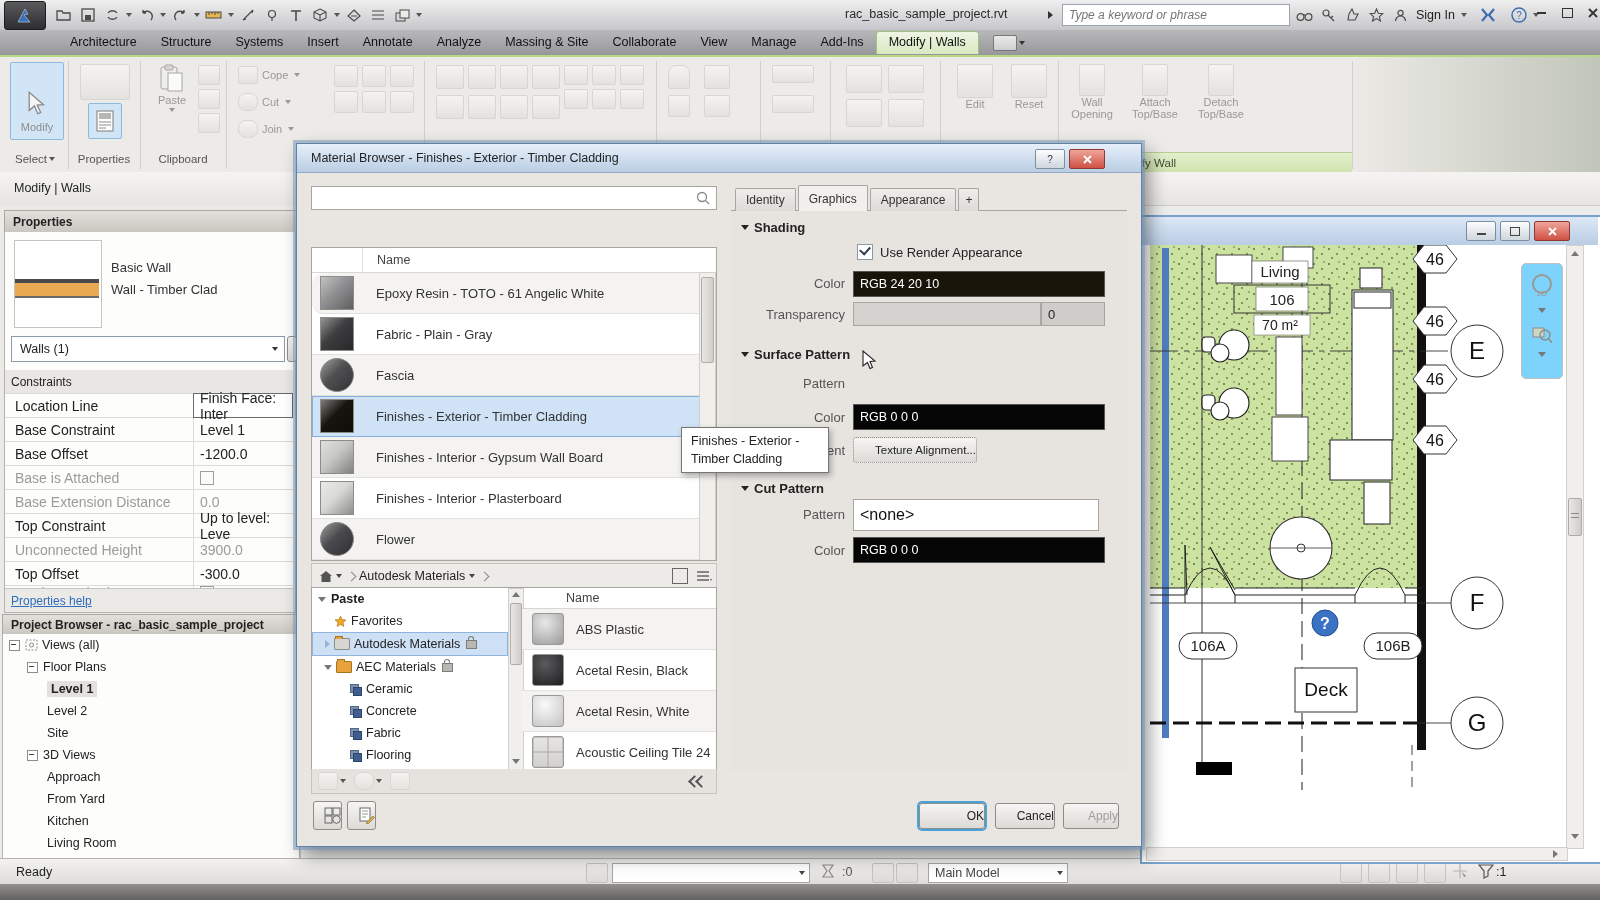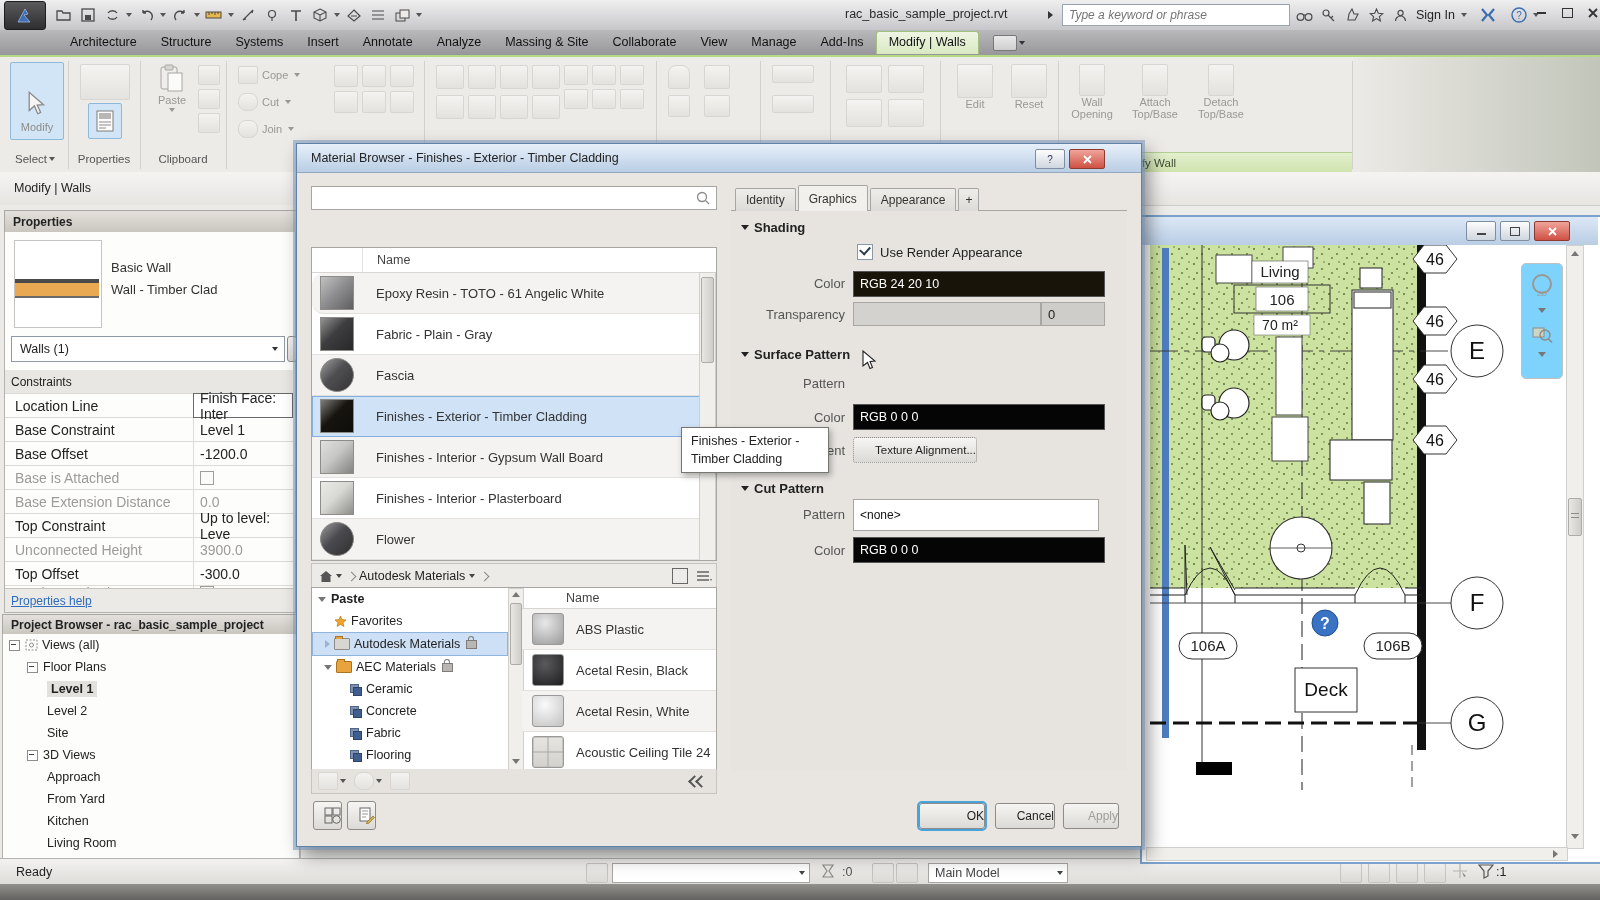--- a/index.html
+++ b/index.html
@@ -894,21 +894,21 @@
     <div class="abs pushbtn" style="left:556px;top:293px;width:122px;height:24px;font-size:11.5px;border-style:dotted;">
         <span>Texture Alignment...</span>
       </div>
 
     <div class="abs flex" style="left:444px;top:337px;">
         <span class="tri-dn" style="border-top-color:#222;margin-right:5px;"></span>
         <b style="font-size:13px;">Cut Pattern</b>
       </div>
     <span class="abs" style="left:430px;top:363px;width:118px;text-align:right;font-size:13px;color:#555;">Pattern</span>
     <div class="abs field flex" style="left:556px;top:355px;width:244px;height:30px;">
-        <span style="margin-left:6px;font-size:12px;color:#111;">&lt;none&gt;</span>
+        <span style="margin-left:6px;font-size:16px;color:#111;">&lt;none&gt;</span>
       </div>
     <span class="abs" style="left:430px;top:399px;width:118px;text-align:right;font-size:13px;color:#555;">Color</span>
     <div class="abs swatchblack" style="left: 556px; top: 393px; width: 244px; height: 24px; background-color: rgb(5, 5, 5);">
         <span>RGB 0 0 0</span>
       </div>
   </div>
 
   <div class="abs tooltip" style="left:681px;top:427px;width:128px;">
     <div>Finishes - Exterior -</div>
     <div>Timber Cladding</div>

